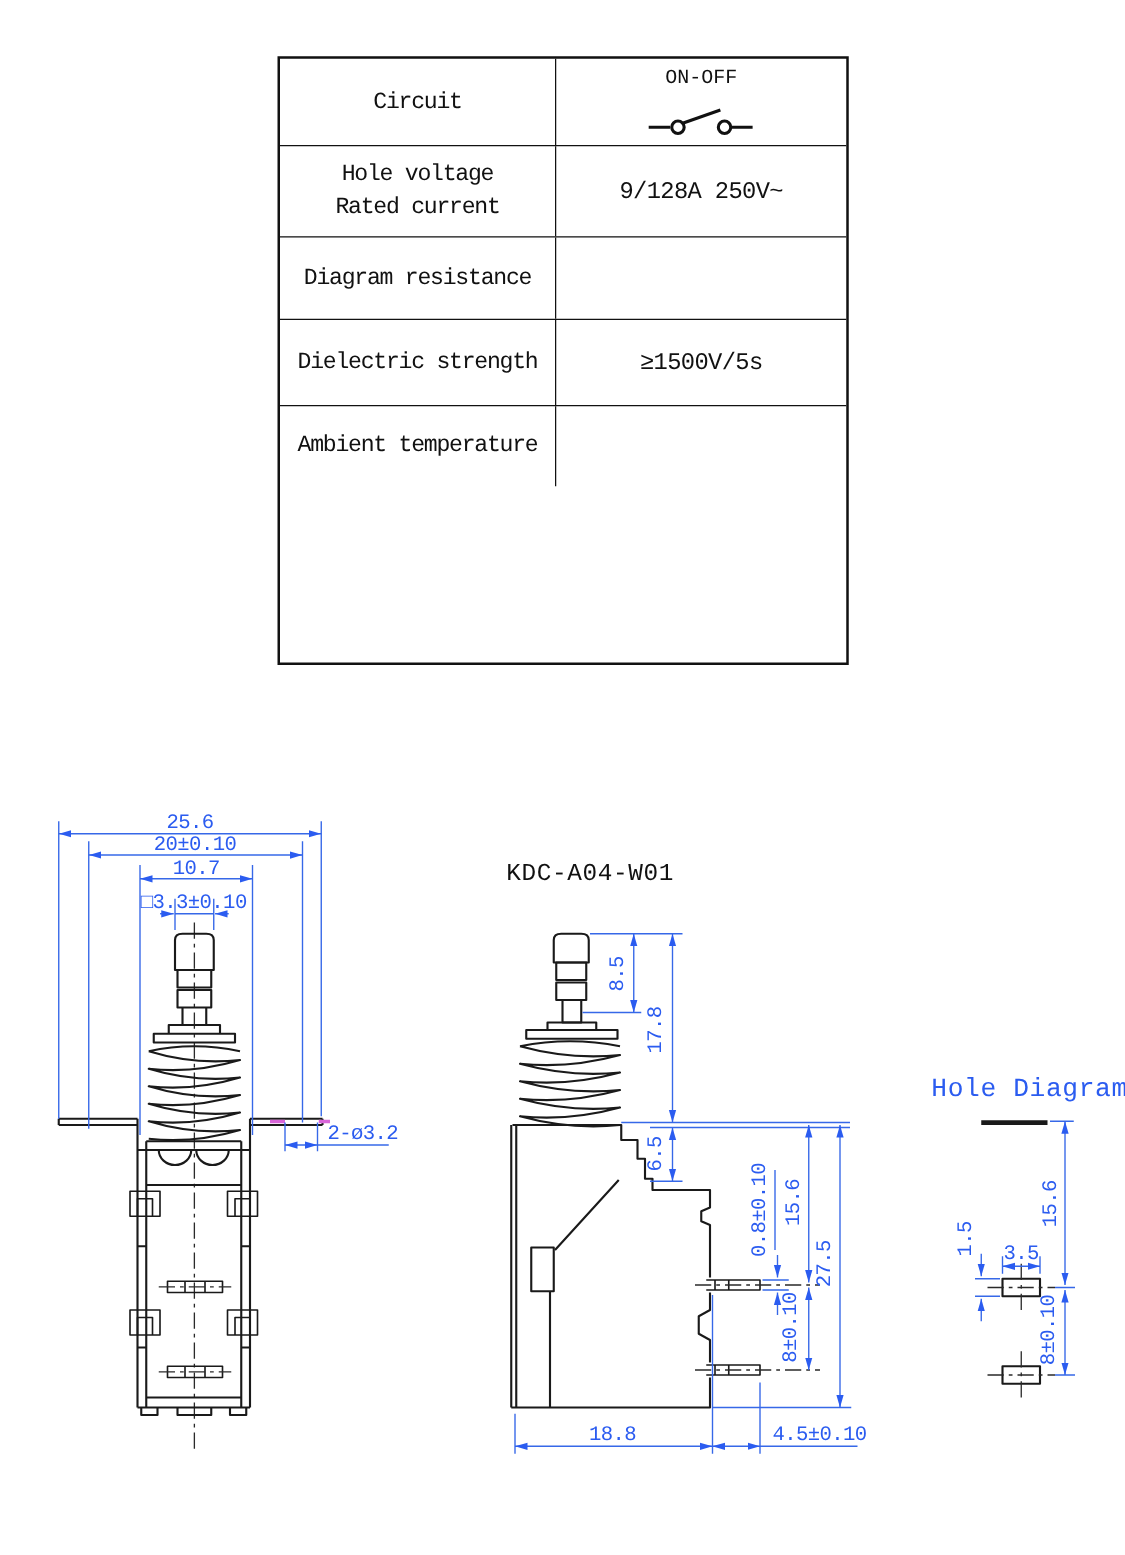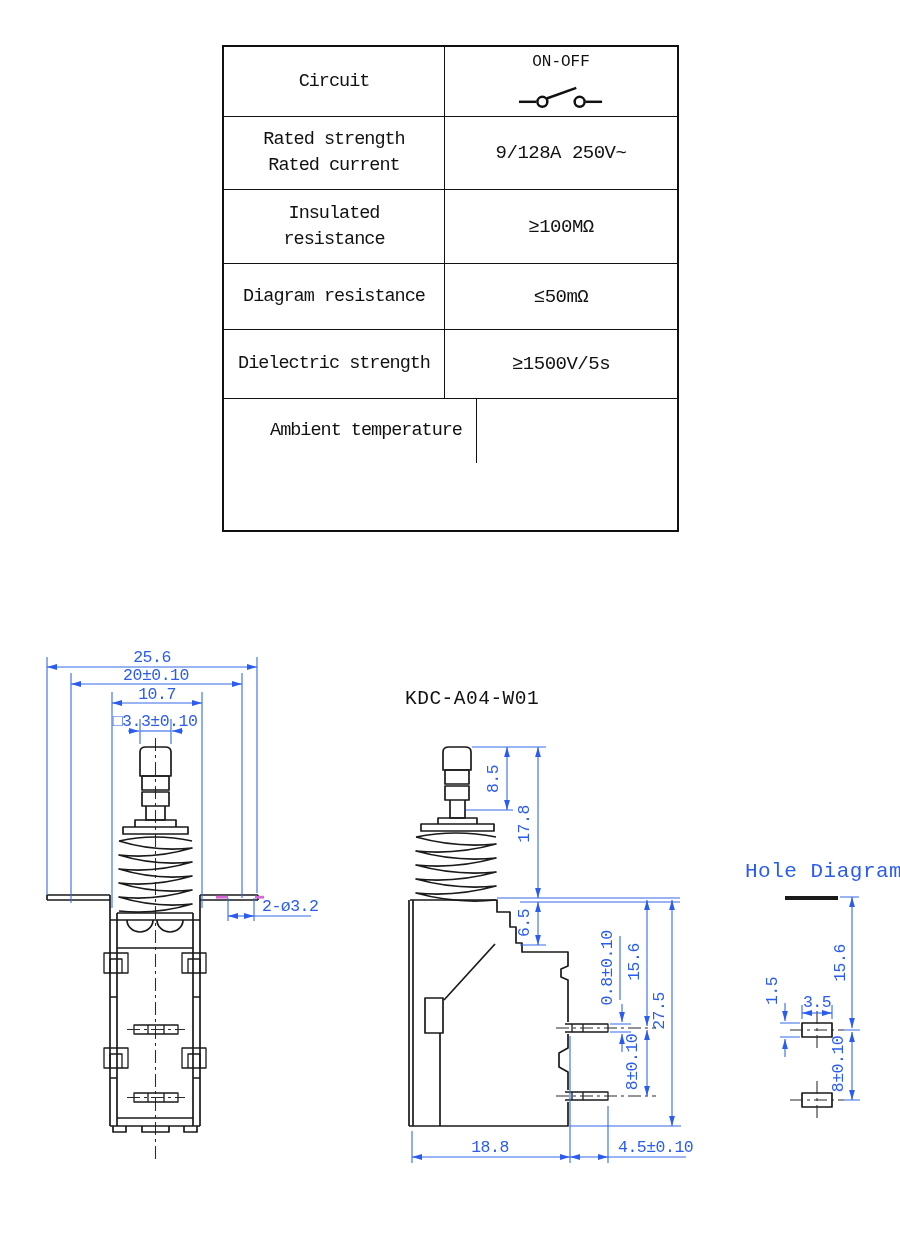--- a/index.html
+++ b/index.html
@@ -2,21 +2,21 @@
 <html><head>
 <meta charset="utf-8">
 <style>
   html,body{margin:0;padding:0;background:#fff;}
   #page{position:relative;width:900px;height:1244px;background:#fff;overflow:hidden;
         font-family:"Liberation Mono","DejaVu Sans Mono",monospace;}
   
   #spec-table{position:absolute;left:222px;top:45px;width:457px;height:487px;
               border:2px solid #111;box-sizing:border-box;display:flex;flex-direction:column;}
   .trow{display:flex;border-bottom:1.5px solid #111;box-sizing:border-box;}
-  .trow:last-child{border-bottom:none;margin-left:32px;}
+  .trow:last-child{border-bottom:none;}
   .tcell{display:flex;align-items:center;justify-content:center;box-sizing:border-box;
          color:#111;text-align:center;}
   .tcell.lbl{width:221px;border-right:1.5px solid #111;font-size:18.5px;
              letter-spacing:-1px;white-space:pre-line;line-height:1.4;}
   .tcell.val{flex:1;font-size:19px;letter-spacing:-0.5px;flex-direction:column;}
   .onoff-label{font-size:16px;letter-spacing:0;margin-bottom:13px;}
   
   #drawing-svg{position:absolute;left:0;top:0;width:900px;height:1244px;}
   .blk{stroke:var(--line-black,#1a1a1a);fill:none;stroke-width:1.7;stroke-linejoin:round;}
   .blk2{stroke:var(--line-black,#1a1a1a);fill:none;stroke-width:1.3;stroke-linejoin:round;}
@@ -48,34 +48,28 @@
             <circle cx="25.5" cy="18" r="5.2"></circle>
             <line x1="30" y1="14.5" x2="61" y2="3.5"></line>
             <circle cx="64.5" cy="18" r="5.2"></circle>
             <line x1="70.5" y1="18" x2="88" y2="18"></line>
           </g>
         </svg>
       </div>
     </div>
 
     <div class="trow" style="height:73px">
-      <div class="tcell lbl">Rated strength
+      <div class="tcell lbl">Hole voltage
 Rated current</div>
       <div class="tcell val">9/128A 250V~</div>
     </div>
 
-    <div class="trow" style="height:74px">
-      <div class="tcell lbl">Insulated
-resistance</div>
-      <div class="tcell val">≥100MΩ</div>
-    </div>
 
     <div class="trow" style="height:66px">
       <div class="tcell lbl">Diagram resistance</div>
-      <div class="tcell val">≤50mΩ</div>
     </div>
 
     <div class="trow" style="height:69px">
       <div class="tcell lbl">Dielectric strength</div>
       <div class="tcell val">≥1500V/5s</div>
     </div>
 
 
     <div class="trow" style="height:64px">
       <div class="tcell lbl">Ambient temperature</div>

